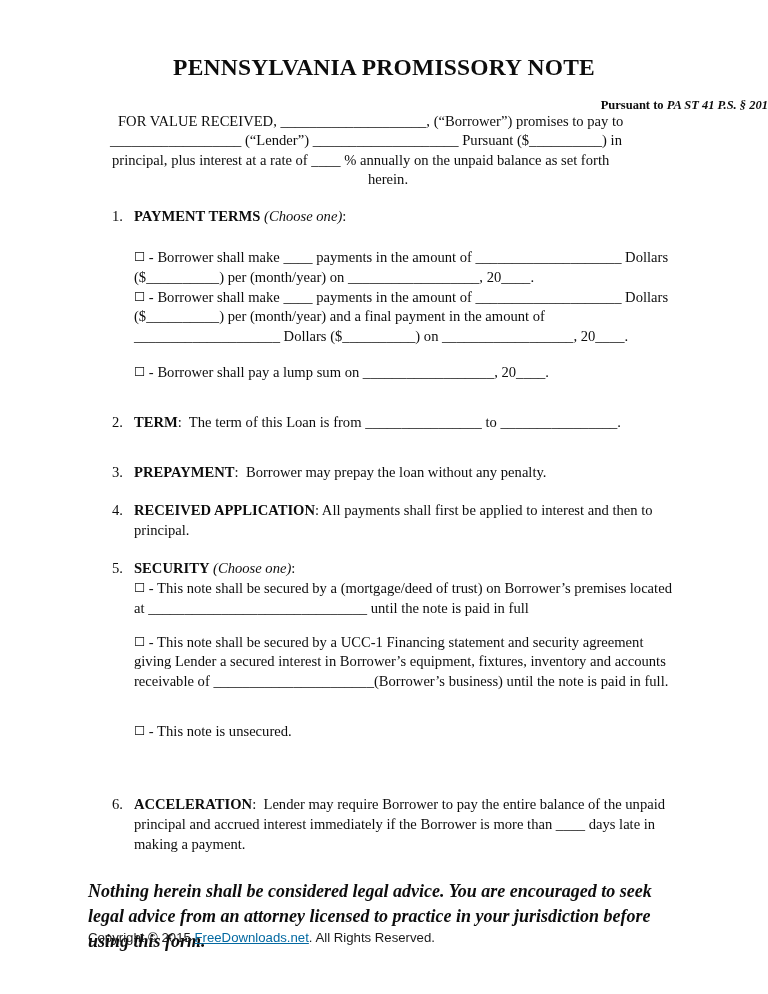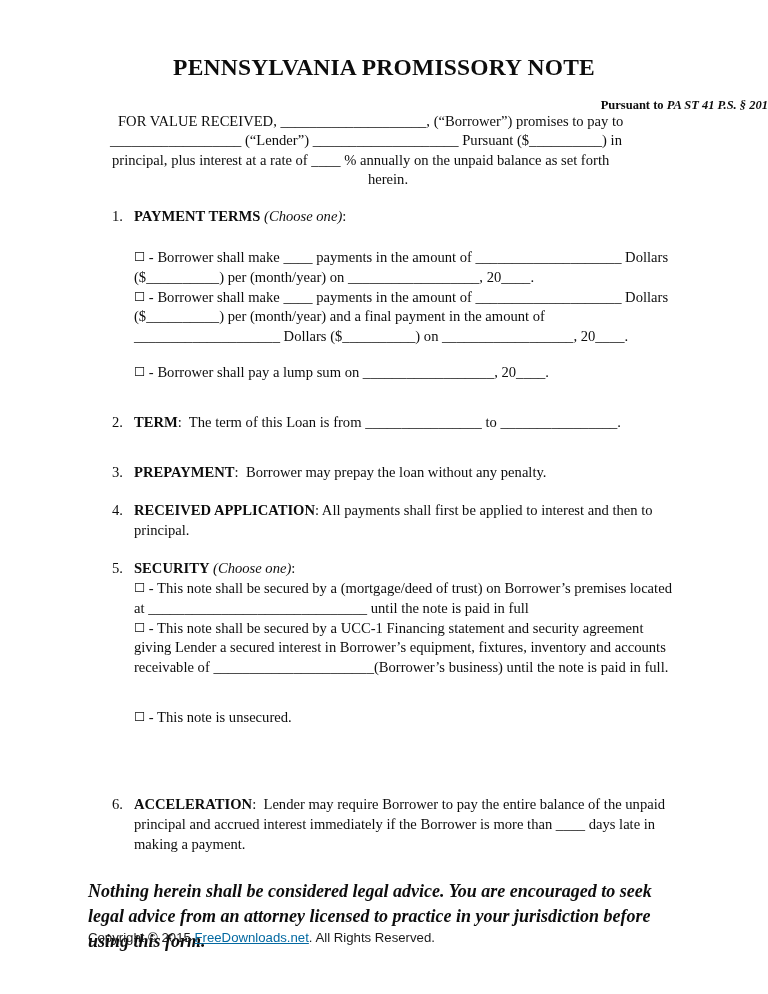--- a/index.html
+++ b/index.html
@@ -169,21 +169,21 @@
     <span class="num">4.</span>
     <div class="body blk"><span class="head">RECEIVED APPLICATION</span><span>: All payments shall first be applied to interest and then to principal.</span></div>
   </div>
 
   <div class="clause" style="top:559px;">
     <span class="num">5.</span>
     <div class="body"><span class="head">SECURITY</span> <span class="choose">(Choose one)</span><span>:</span></div>
 
     <div class="opt blk" style="margin-top:0px;"><span class="cbx">☐</span><span> - This note shall be secured by a (mortgage/deed of trust) on Borrower’s premises located at ______________________________ until the note is paid in full</span></div>
 
-    <div class="opt blk" style=""><span class="cbx">☐</span><span> - This note shall be secured by a UCC-1 Financing statement and security agreement giving Lender a secured interest in Borrower’s equipment, fixtures, inventory and accounts receivable of ______________________(Borrower’s business) until the note is paid in full.</span></div>
+    <div class="opt blk" style="margin-top:14px;"><span class="cbx">☐</span><span> - This note shall be secured by a UCC-1 Financing statement and security agreement giving Lender a secured interest in Borrower’s equipment, fixtures, inventory and accounts receivable of ______________________(Borrower’s business) until the note is paid in full.</span></div>
 
     <div class="opt blk" style="margin-top:30px;"><span class="cbx">☐</span><span> - This note is unsecured.</span></div>
   </div>
 
   <div class="clause" style="top:795px;">
     <span class="num">6.</span>
     <div class="body blk"><span class="head">ACCELERATION</span><span>:  Lender may require Borrower to pay the entire balance of the unpaid principal and accrued interest immediately if the Borrower is more than ____ days late in making a payment.</span></div>
   </div>
 
   <div class="disclaimer">Nothing herein shall be considered legal advice.  You are encouraged to seek legal advice from an attorney licensed to practice in your jurisdiction before using this form.</div>

